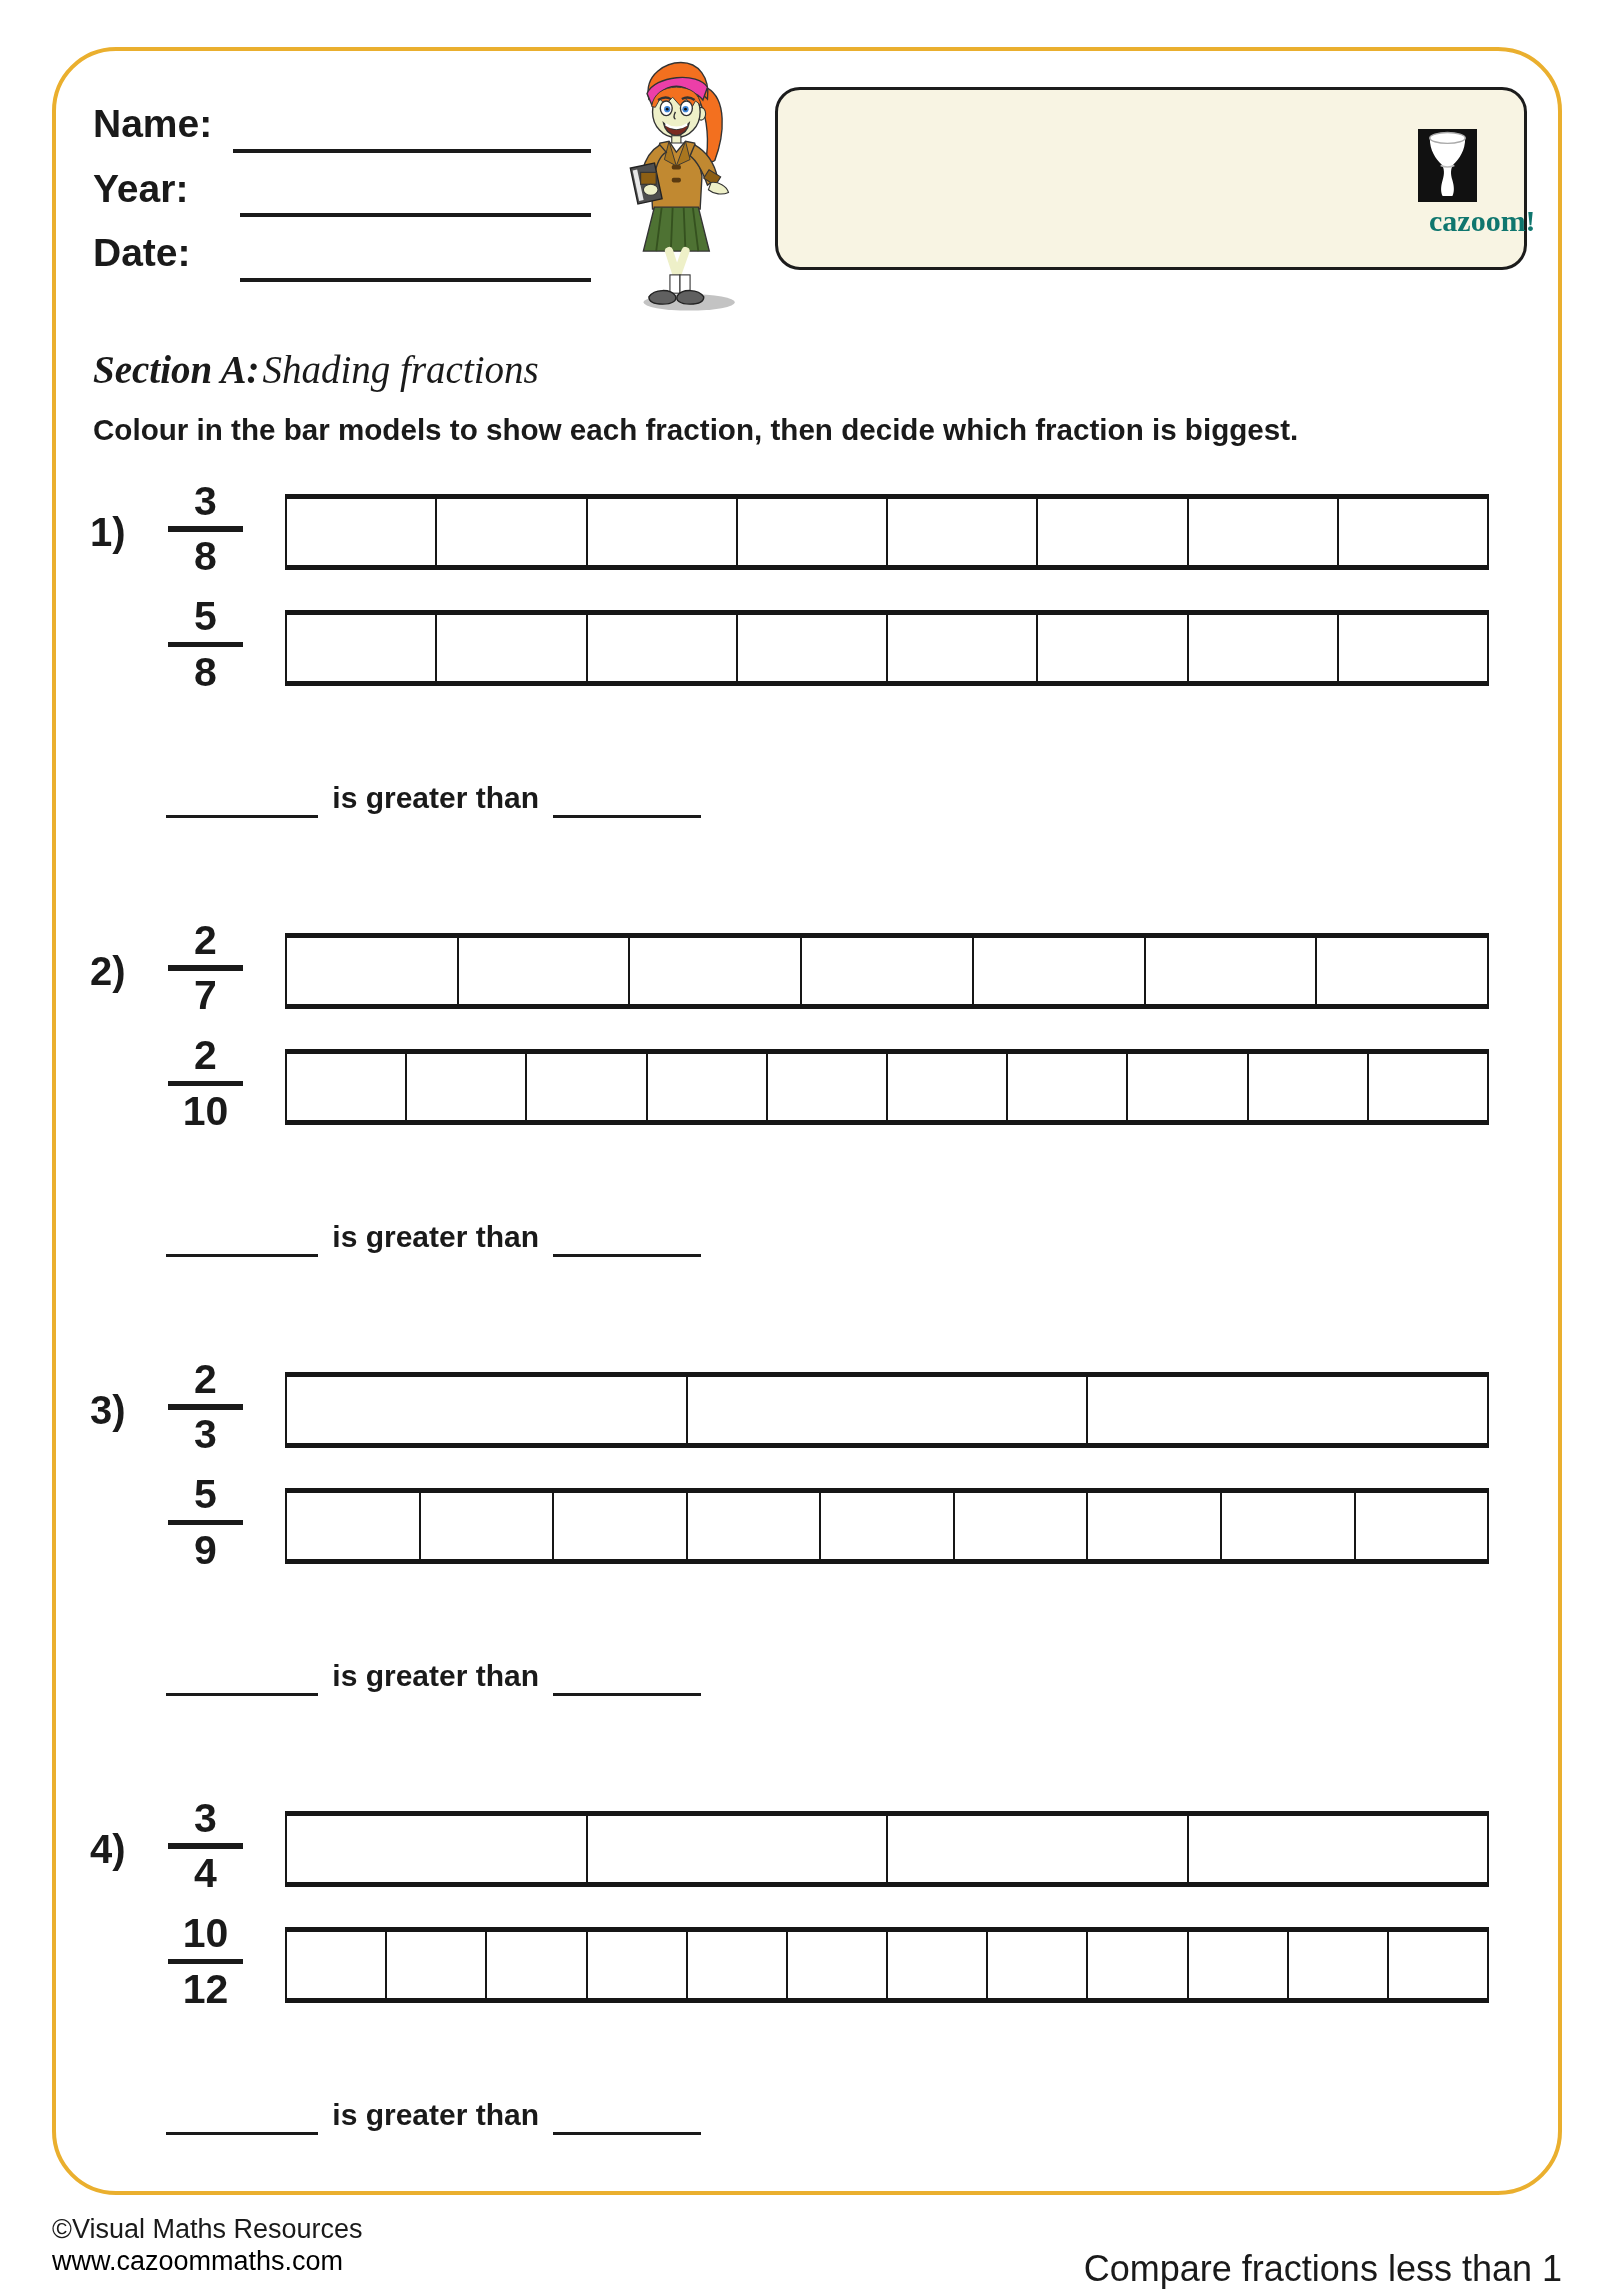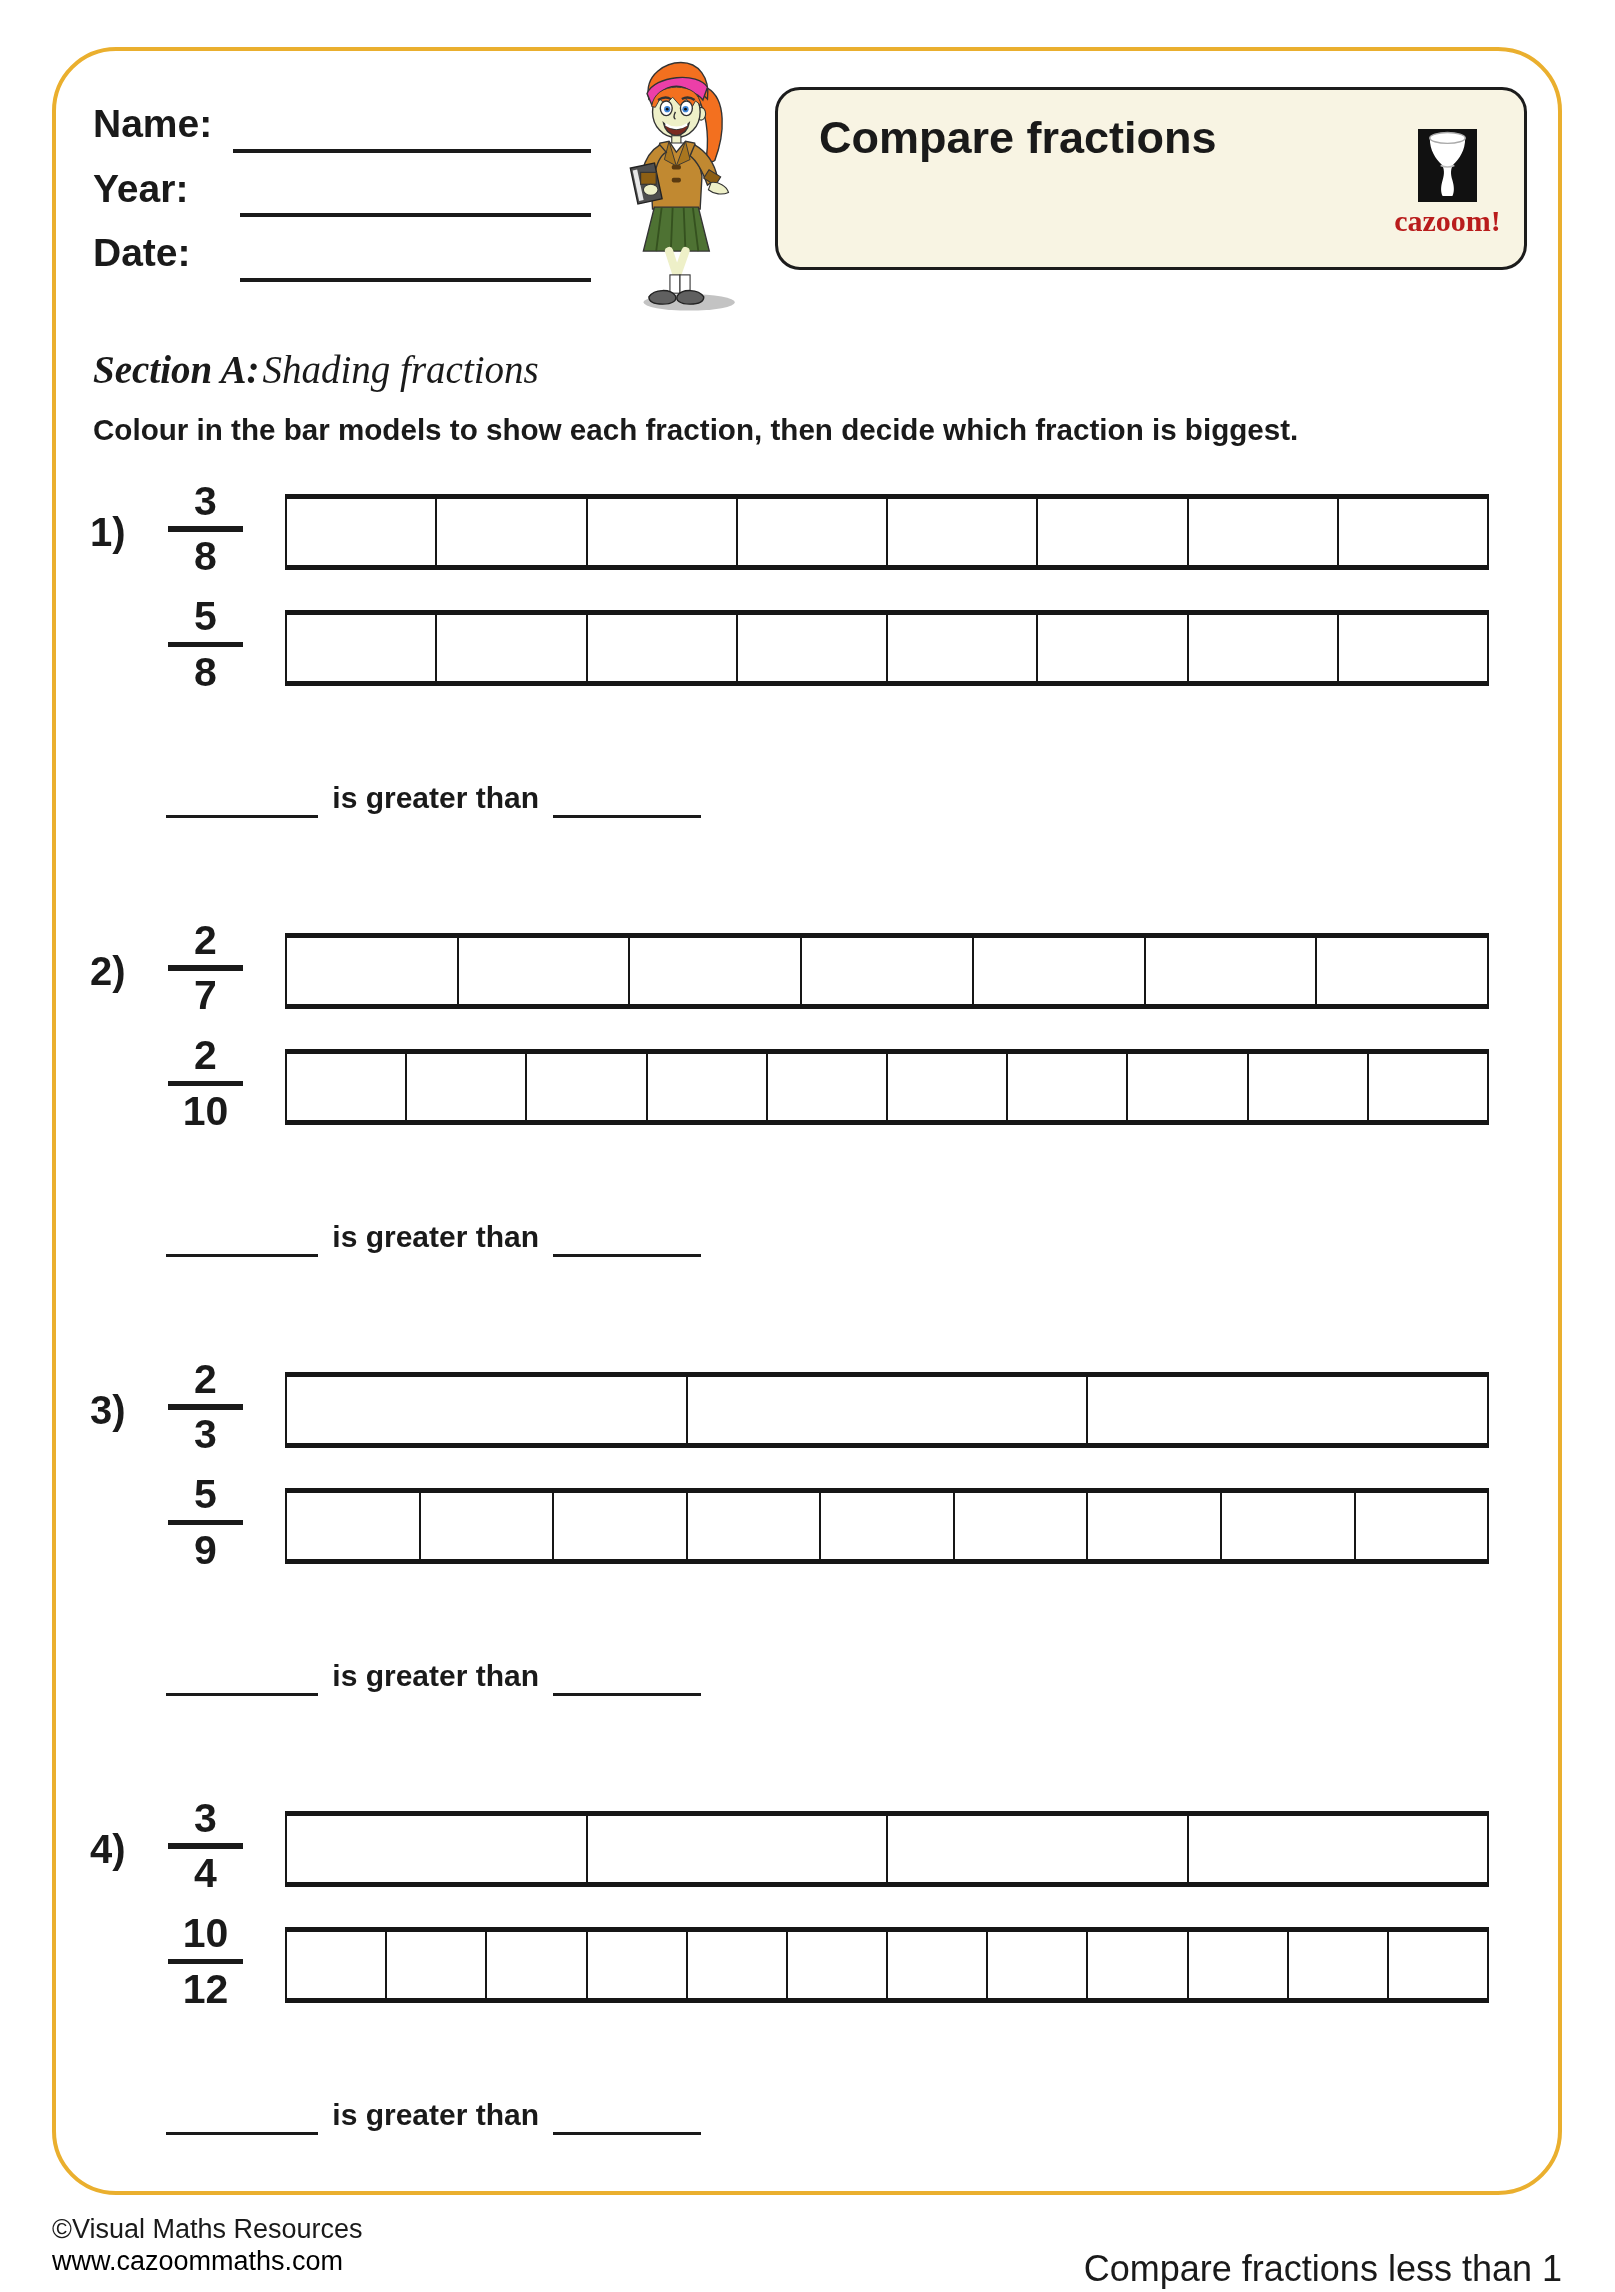--- a/index.html
+++ b/index.html
@@ -22,21 +22,21 @@
   .girl{position:absolute;left:622px;top:57px;width:116px;height:260px;}
   
   .title-box{
     position:absolute;left:775px;top:87px;width:752px;height:183px;
     background:#F8F4E3;border:3.6px solid #1c1c1c;border-radius:25px;box-sizing:border-box;
   }
   .title-text{position:absolute;left:41px;top:18px;font-size:45px;font-weight:bold;line-height:60px;}
   .title-text span{display:block;}
   .logo{position:absolute;left:616px;top:39px;width:107px;text-align:center;}
   .logo-drum{width:59px;height:73px;background:#111;margin:0 auto;}
-  .logo-word{font-family:"Liberation Serif",serif;font-weight:bold;font-size:30px;margin-top:1.8px;color:#b91c1c;}
+  .logo-word{font-family:"Liberation Serif",serif;font-weight:bold;font-size:30px;margin-top:1.8px;color:#0f766e;margin-left:35px;}
   
   .section-heading{position:absolute;left:93px;top:347px;font-family:"Liberation Serif",serif;font-size:39px;font-style:italic;}
   .section-label{font-weight:bold;margin-right:3px;}
   .instruction{position:absolute;left:93px;top:405px;font-size:29.6px;font-weight:bold;margin-top:8px;}
   
   .problem{position:absolute;left:0;width:1616px;height:421px;}
   .pnum{position:absolute;left:90px;top:16px;font-size:40px;font-weight:bold;}
   .fraction{position:absolute;width:125px;text-align:center;font-weight:bold;font-size:41px;}
   .fraction .num,.fraction .den{line-height:43px;}
   .fraction .vinculum{width:75px;height:5.4px;background:#1a1a1a;margin:3.6px auto;}
@@ -112,21 +112,20 @@
   <path d="M50 212 L61 246" stroke="#EEF0C8" stroke-width="9" stroke-linecap="round"></path>
   <path d="M68 212 L56 246" stroke="#EEF0C8" stroke-width="9" stroke-linecap="round"></path>
   <rect x="51" y="238" width="11" height="20" fill="#fff" stroke="#333" stroke-width="1.2"></rect>
   <rect x="62" y="238" width="11" height="20" fill="#fff" stroke="#333" stroke-width="1.2"></rect>
   <path d="M28 262 C34 253 52 253 57 261 C59 266 54 270 43 270 C34 270 28 268 28 262 Z" fill="#606060" stroke="#222" stroke-width="1.5"></path>
   <path d="M88 262 C82 253 64 253 59 261 C57 266 62 270 73 270 C82 270 88 268 88 262 Z" fill="#606060" stroke="#222" stroke-width="1.5"></path>
 </svg>
 
 <div class="title-box">
   <div class="title-text">
-    <span>Compare fractions</span>
   </div>
   <div class="logo">
     <div class="logo-drum">
       <svg viewBox="0 0 60 74" width="59" height="73">
         <path d="M12 9 C12 22 18 30 24 36 C27 40 27 46 25 52 C23 59 23 64 25 68 L35 68 C37 64 37 59 35 52 C33 46 33 40 36 36 C42 30 48 22 48 9 Z" fill="#fff"></path>
         <ellipse cx="30" cy="9" rx="18" ry="5.5" fill="#fff" stroke="#aaa" stroke-width="1.5"></ellipse>
         <path d="M23 37 Q30 40 37 37" stroke="#bbb" stroke-width="1.5" fill="none"></path>
       </svg>
     </div>
     <div class="logo-word">cazoom!</div>

